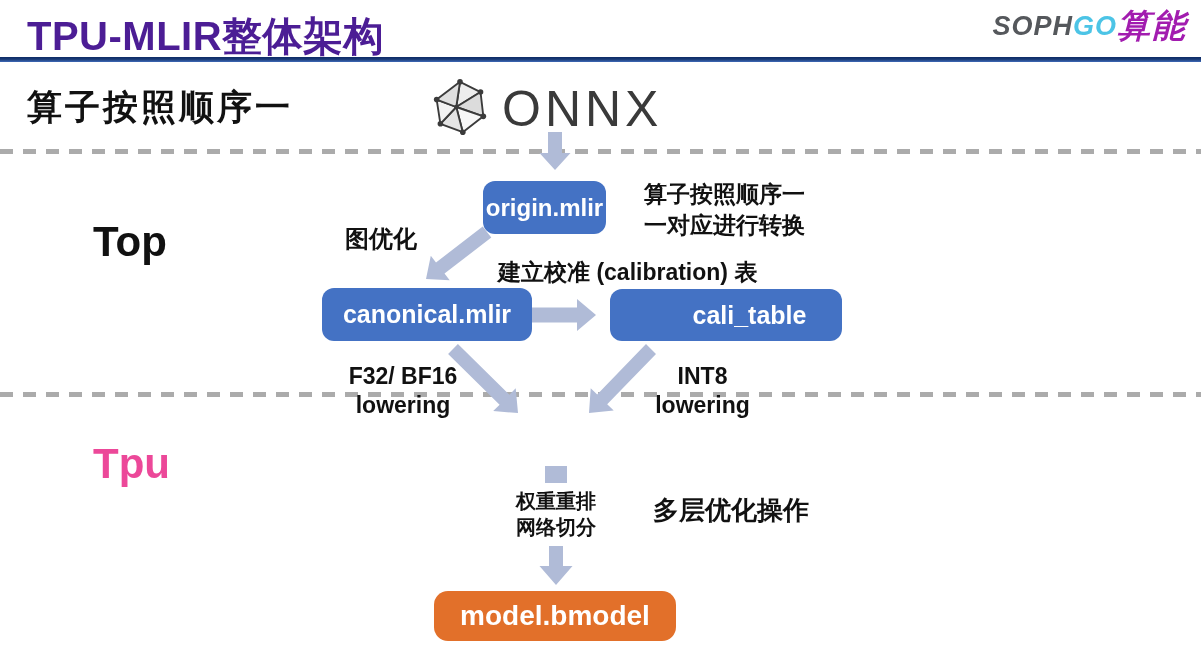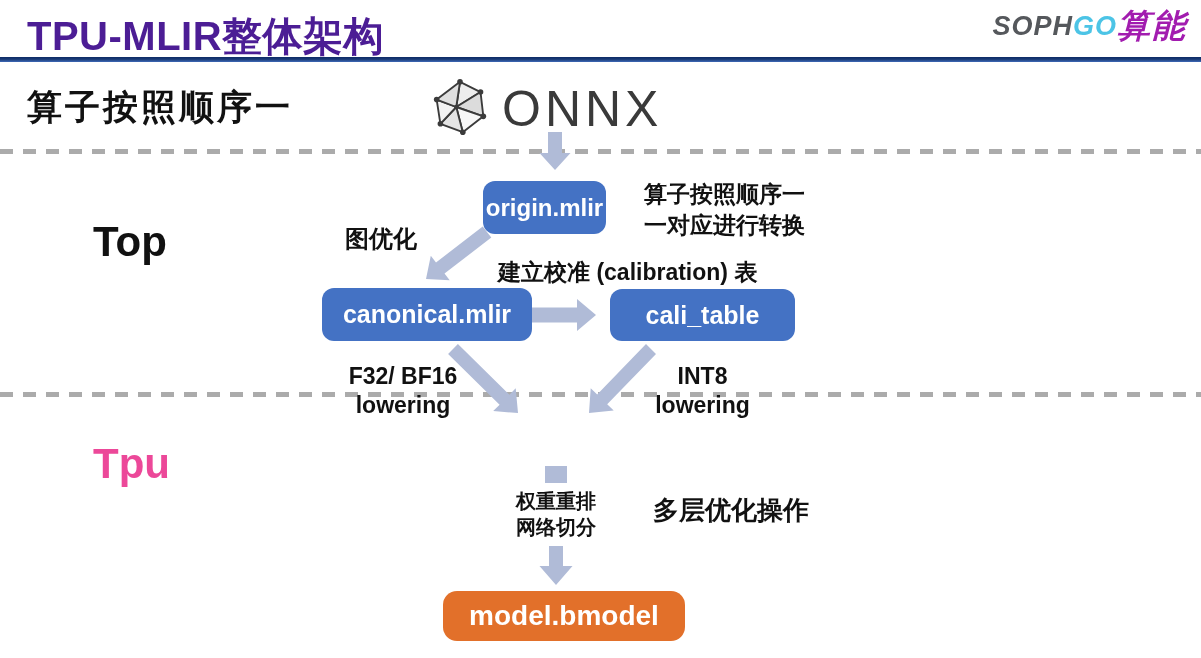--- a/index.html
+++ b/index.html
@@ -34,23 +34,23 @@
   .dash2{top:392px;}
 
   
   .arrows{left:0;top:0;width:1201px;height:658px;z-index:3;pointer-events:none;}
 
   
   .node{display:flex;align-items:center;justify-content:center;color:#fff;font-weight:700;
     border-radius:12px;z-index:4;}
   .node-origin{left:483px;top:181px;width:123px;height:53px;background:#4472c4;font-size:24px;}
   .node-canonical{left:322px;top:288px;width:210px;height:53px;background:#4472c4;font-size:25px;}
-  .node-cali{left:610px;top:289px;width:185px;height:52px;background:#4472c4;font-size:25px;}
+  .node-cali{left:610px;top:289px;width:185px;height:52px;background:#4472c4;font-size:25px;padding-left:47px;}
   .node-tpu{left:480px;top:414px;width:153px;height:47px;background:#a9d98d;font-size:25px;}
-  .node-bmodel{left:434px;top:591px;width:242px;height:50px;background:#e2702a;border-radius:14px;font-size:28px;margin-left:9px;}
+  .node-bmodel{left:434px;top:591px;width:242px;height:50px;background:#e2702a;border-radius:14px;font-size:28px;}
 
   
   .ann{color:#111;font-weight:700;white-space:pre-line;z-index:2;}
   .ann-op-convert{left:644px;top:179px;font-size:23px;line-height:1.35;}
   .ann-graph-opt{left:345px;top:223px;font-size:24px;}
   .ann-calibration{left:498px;top:257px;font-size:23px;}
   .ann-f32{left:338px;top:362px;width:130px;text-align:center;font-size:23px;line-height:1.25;}
   .ann-int8{left:645px;top:362px;width:115px;text-align:center;font-size:23px;line-height:1.25;}
   .ann-weight{left:500px;top:488px;width:112px;text-align:center;font-size:20px;line-height:1.3;}
   .ann-multi-opt{left:653px;top:493px;font-size:26px;}

